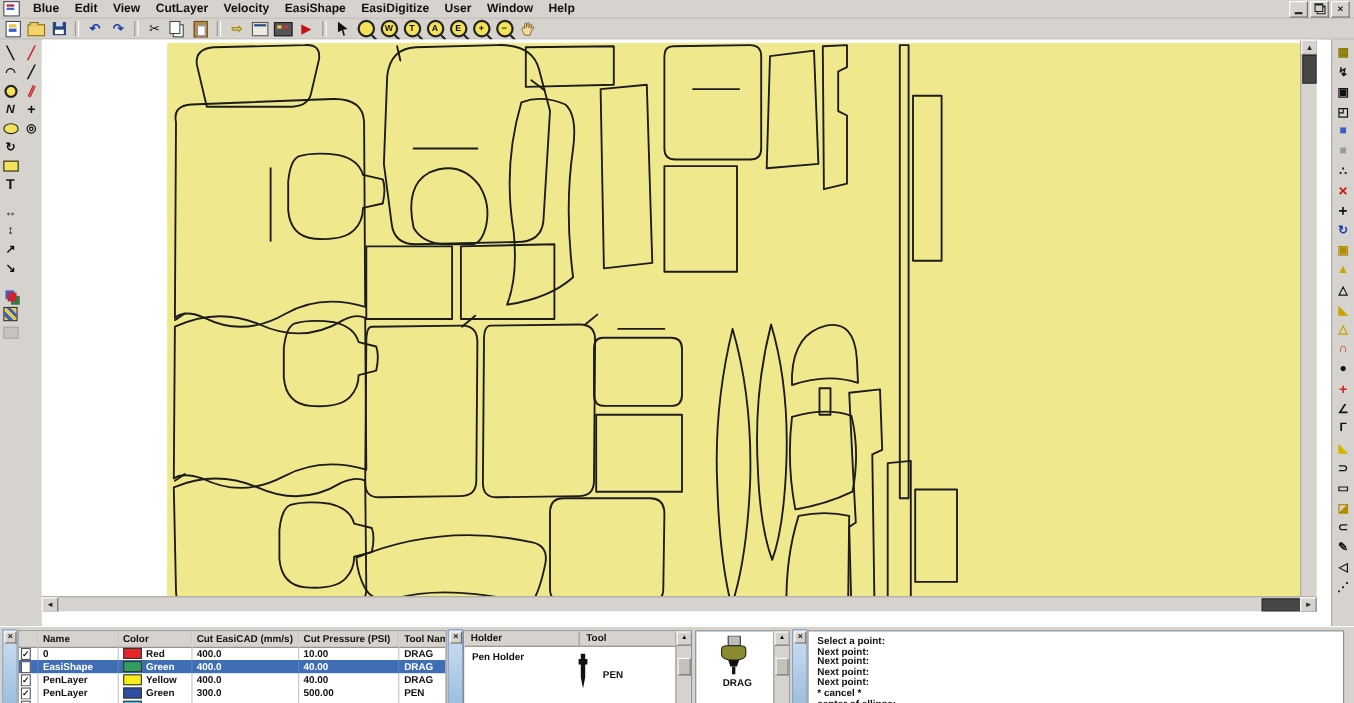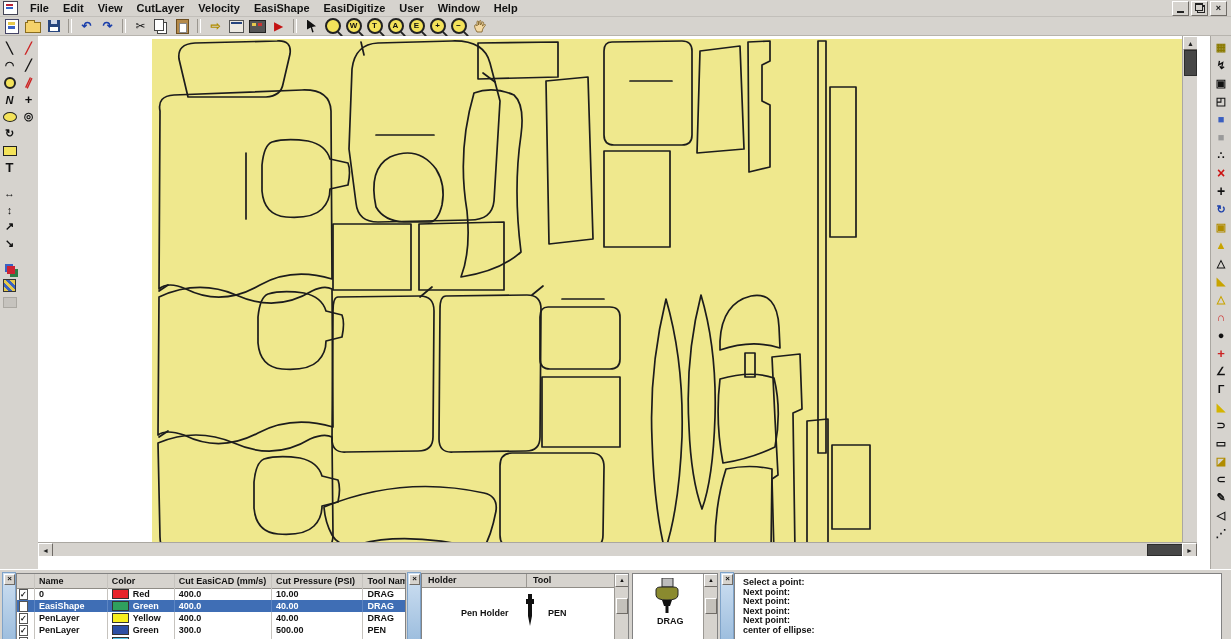--- a/index.html
+++ b/index.html
@@ -93,21 +93,21 @@
   .cmdline{font-size:9px;font-weight:700;line-height:9.6px;white-space:nowrap;}
   svg.pat path{fill:none;stroke:#1c1c1c;stroke-width:1.7;stroke-linejoin:round;stroke-linecap:round;}
 </style>
 </head>
 <body>
 
 <div class="win">
 
   <div class="menubar">
     <span class="appico"></span>
-    <span class="menu">File</span>
+    <span class="menu">Blue</span>
     <span class="menu">Edit</span>
     <span class="menu">View</span>
     <span class="menu">CutLayer</span>
     <span class="menu">Velocity</span>
     <span class="menu">EasiShape</span>
     <span class="menu">EasiDigitize</span>
     <span class="menu">User</span>
     <span class="menu">Window</span>
     <span class="menu">Help</span>
     <div class="winbtns">
@@ -402,21 +402,21 @@
     <div class="panel" style="width:313px;">
       <div class="grab">
         <span class="pclose">×</span>
       </div>
       <div class="list" style="left:16px;width:206px;height:66px;">
         <div class="lhead">
           <span style="width:98px;padding-left:6px;border-right:1px solid #9b9893;">Holder</span>
           <span style="padding-left:6px;">Tool</span>
         </div>
         <div style="position:relative;height:52px;">
-          <span style="position:absolute;left:7px;top:20px;font-size:9px;font-weight:700;margin-left:32px;">Pen Holder</span>
+          <span style="position:absolute;left:7px;top:4px;font-size:9px;font-weight:700;">Pen Holder</span>
           <svg width="12" height="40" viewBox="0 0 12 40" style="position:absolute;left:102px;top:6px;">
             <path d="M4,0 h4 v5 h2 v5 h-2 v12 l-2,10 l-2,-10 v-12 h-2 v-5 h2 z" fill="#111"></path>
           </svg>
           <span style="position:absolute;left:126px;top:20px;font-size:9px;font-weight:700;">PEN</span>
         </div>
         <div class="lsb">
           <span class="up">▲</span>
           <span class="th"></span>
         </div>
       </div>
@@ -440,19 +440,20 @@
     <div class="panel" style="width:497px;">
       <div class="grab">
         <span class="pclose">×</span>
       </div>
       <div class="cmdbox">
         <div class="cmdline">Select a point:</div>
         <div class="cmdline">Next point:</div>
         <div class="cmdline">Next point:</div>
         <div class="cmdline">Next point:</div>
         <div class="cmdline">Next point:</div>
+        <div class="cmdline">* cancel *</div>
         <div class="cmdline">center of ellipse:</div>
       </div>
     </div>
 
     <div class="panel" style="flex:1;"></div>
   </div>
 </div>
 
 </body></html>

